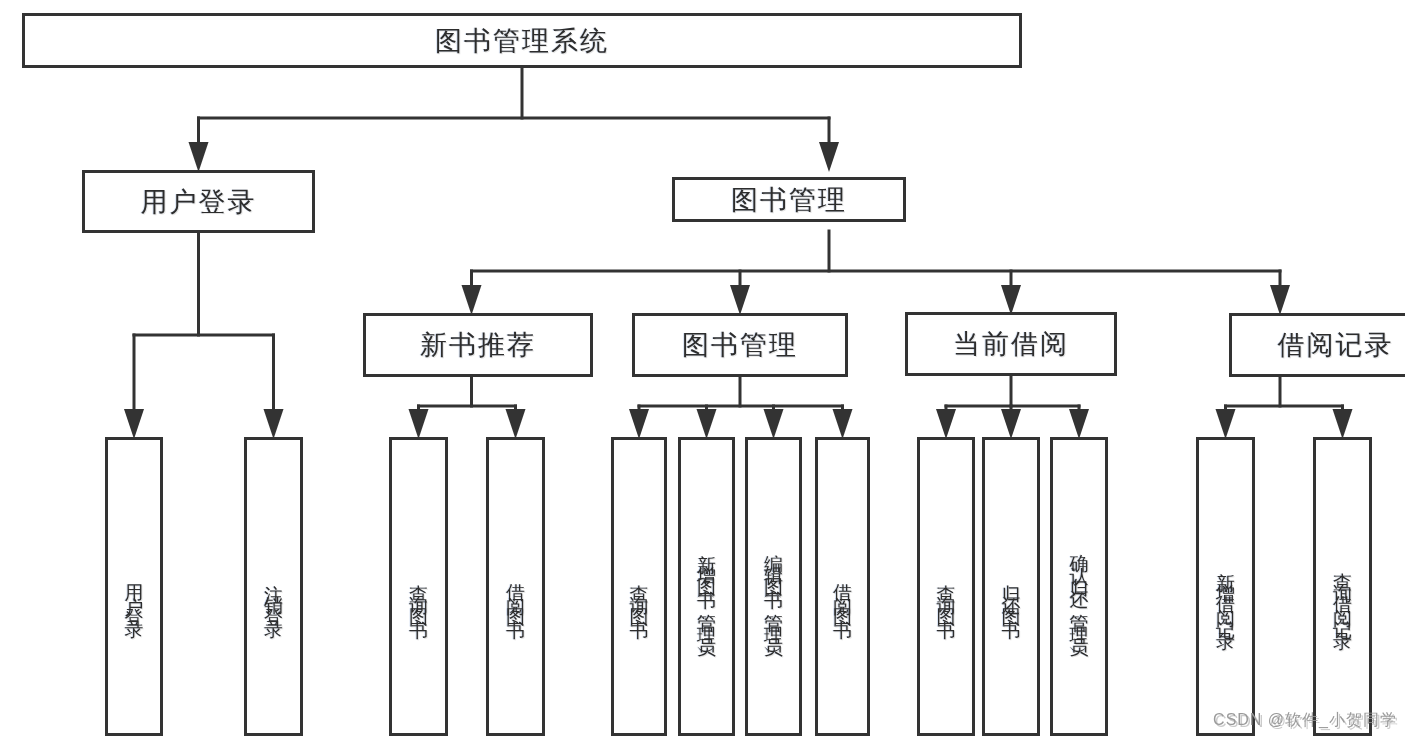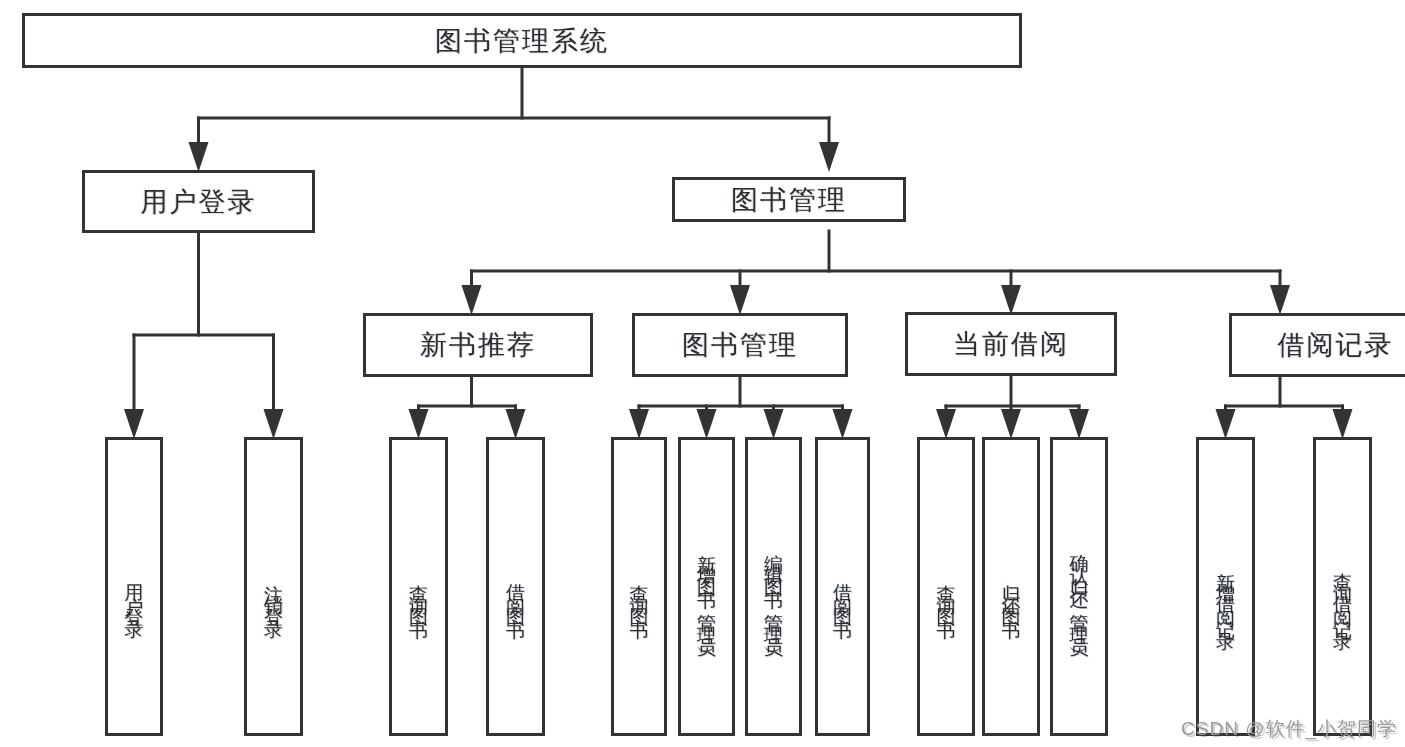--- a/index.html
+++ b/index.html
@@ -37,22 +37,22 @@
   .node.v .lbl {
     writing-mode: vertical-rl;
     text-orientation: mixed;
     font-size: 19px;
     letter-spacing: 12px;
     margin-bottom: -12px;
   }
   .watermark {
     position: absolute;
     right: 8px;
-    bottom: 5px;
-    font-size: 19px;
+    bottom: 16px;
+    font-size: 16px;
     color: #9a9a9a;
     letter-spacing: 1px;
     text-shadow: 2px 2px 0 rgba(70,70,70,0.28);
     white-space: nowrap;
   }
 </style>
 </head>
 <body>
 
 <div class="stage">

